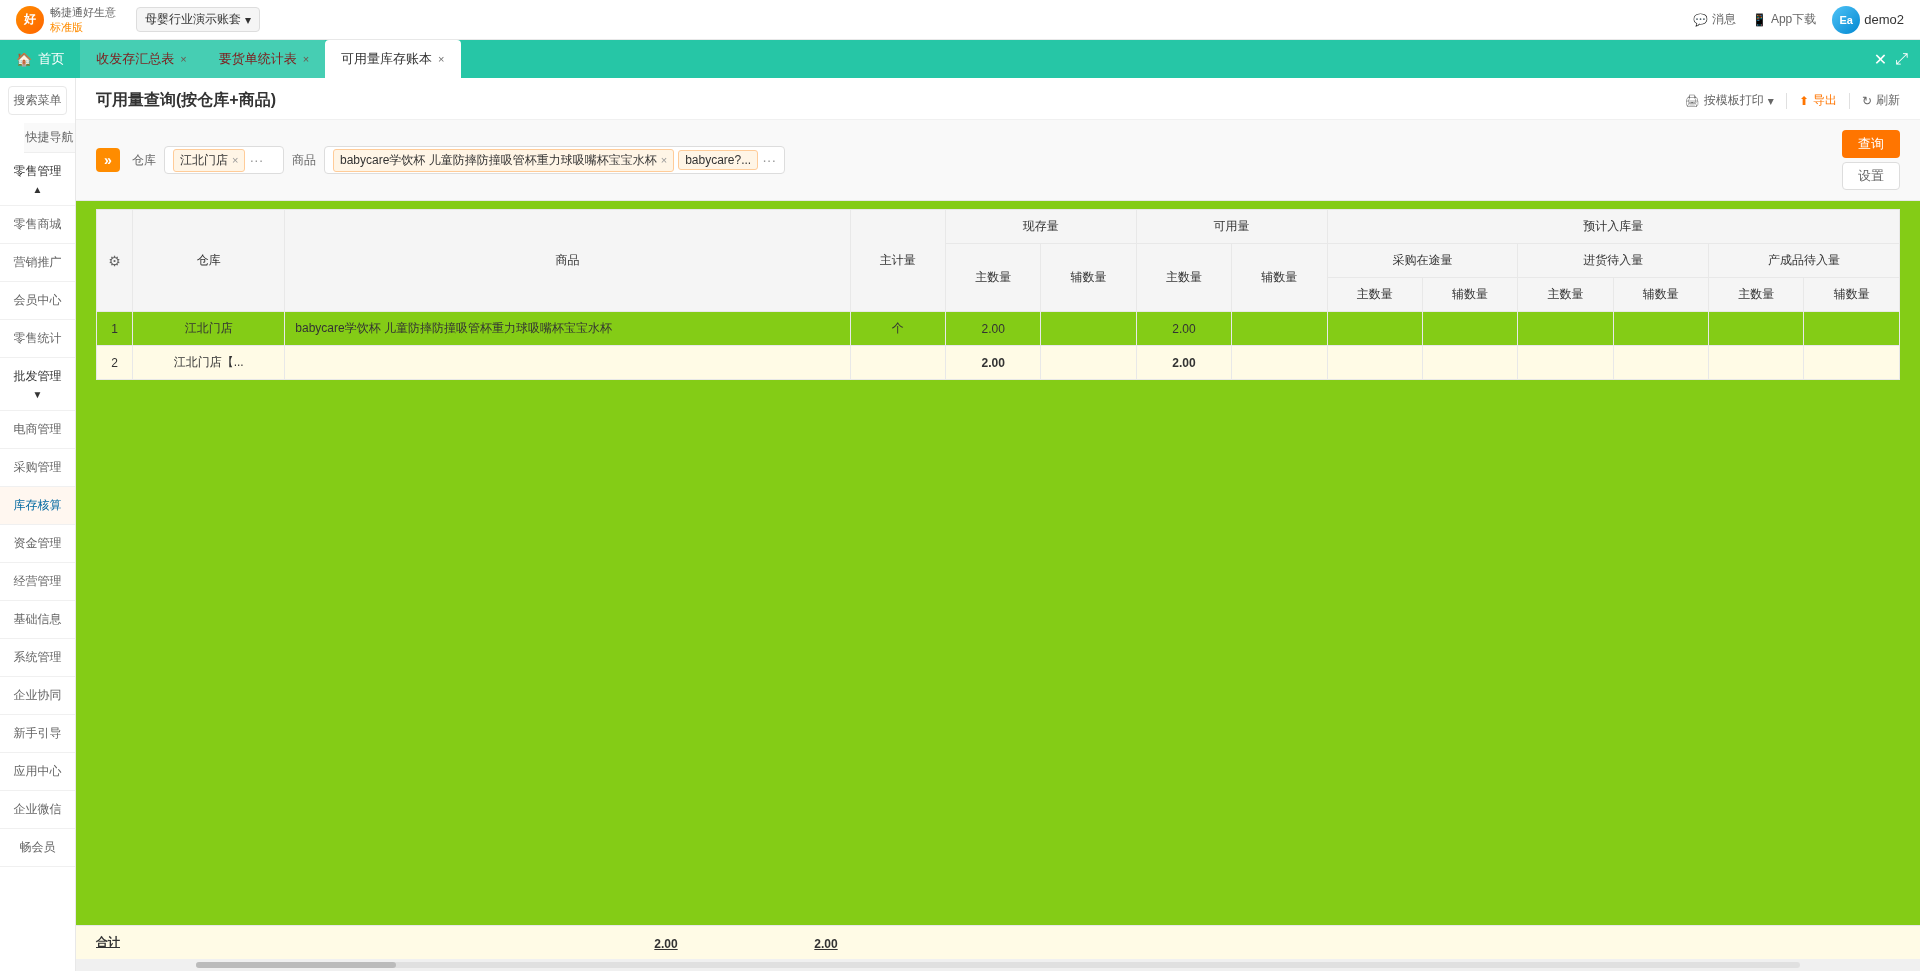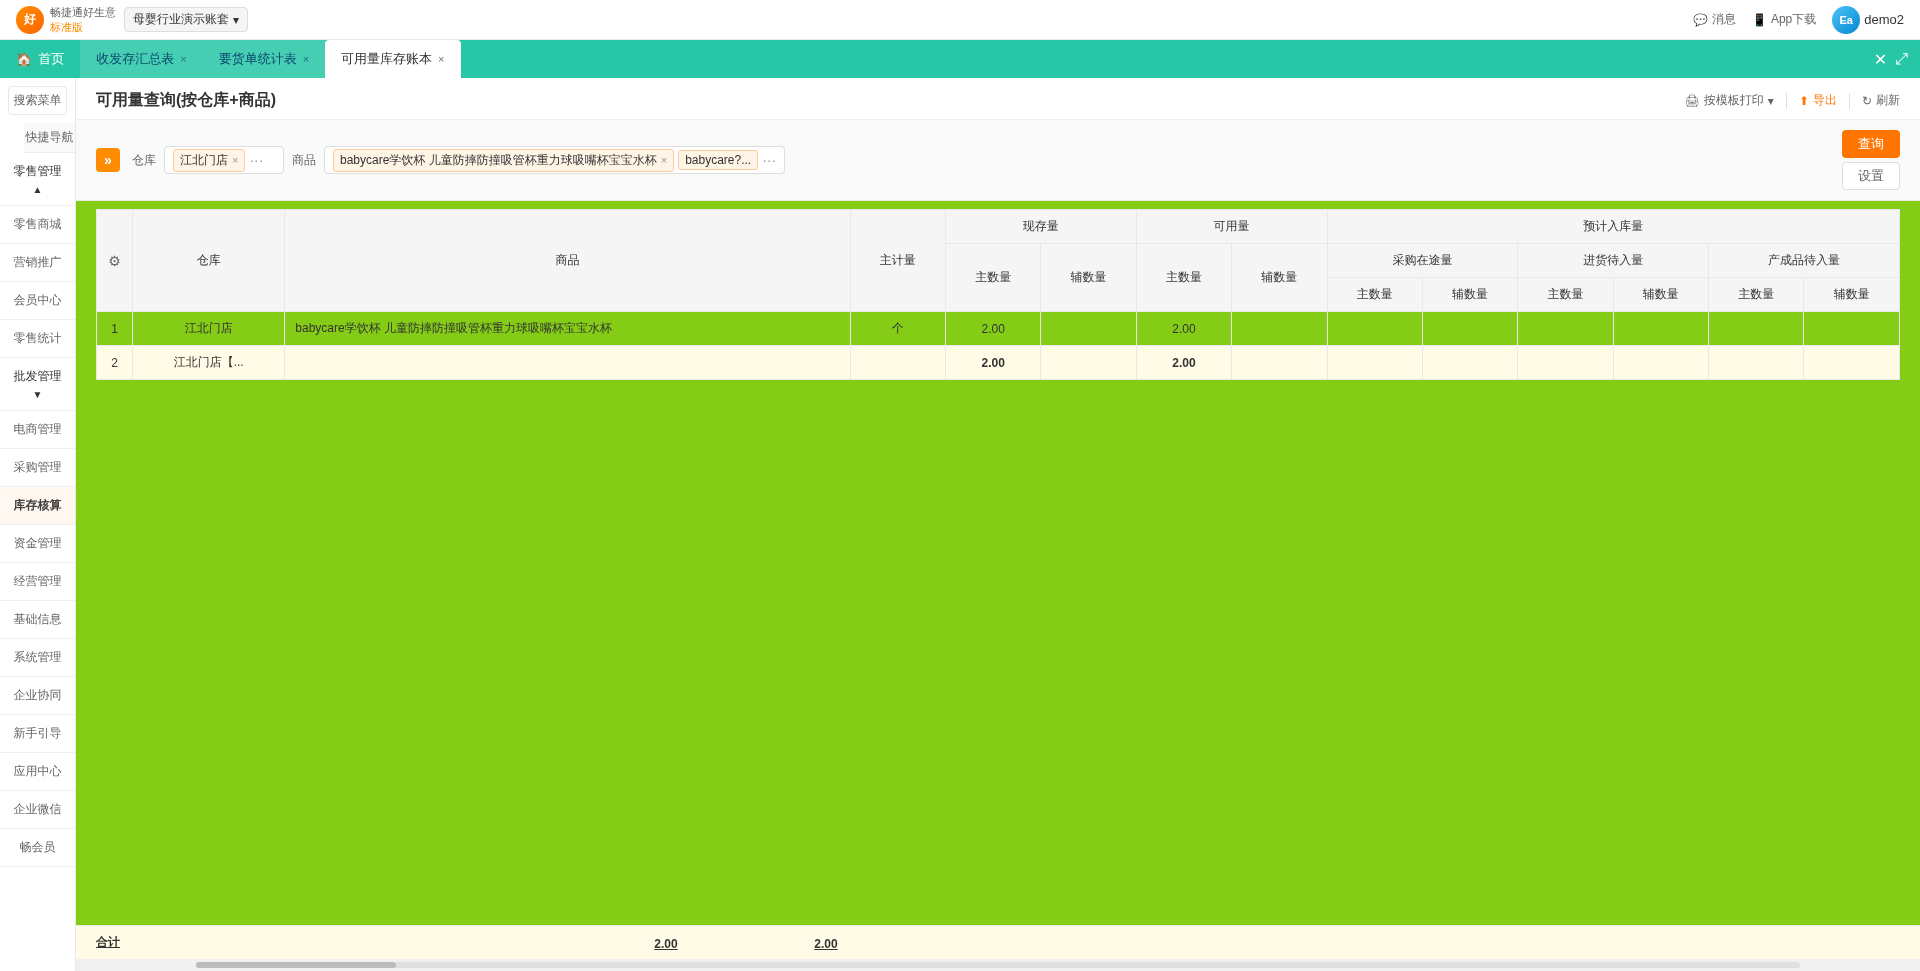--- a/index.html
+++ b/index.html
@@ -29,21 +29,21 @@
       width: 28px; height: 28px;
       background: linear-gradient(135deg, #ff8c00, #ff6600);
       border-radius: 50%;
       display: flex; align-items: center; justify-content: center;
       color: white; font-size: 12px; font-weight: bold;
     }
     .logo-text { font-size: 11px; color: #666; line-height: 1.3; }
     .tenant-selector {
       display: flex; align-items: center; gap: 4px;
       background: #f5f5f5; border: 1px solid #ddd; border-radius: 4px;
-      padding: 3px 8px; cursor: pointer; font-size: 12px; color: #333;
+      padding: 3px 8px; cursor: pointer; font-size: 12px; color: #333; margin-left: 12px;
     }
     .top-bar-right {
       display: flex; align-items: center; gap: 16px;
     }
     .top-bar-action {
       display: flex; align-items: center; gap: 4px;
       font-size: 12px; color: #666; cursor: pointer;
     }
     .user-avatar {
       width: 28px; height: 28px; border-radius: 50%;
@@ -74,21 +74,21 @@
     .tab.home {
       background: #26c6a6;
     }
     .tab.active {
       background: #fff;
       color: #333;
       border-radius: 4px 4px 0 0;
     }
     .tab.inactive {
       background: rgba(255,255,255,0.15);
-      color: #0c4a6e;
+      color: #7f1d1d;
     }
     .tab .close-x {
       font-size: 11px; opacity: 0.7; cursor: pointer;
     }
     .tab-bar-end {
       margin-left: auto;
       display: flex; align-items: center; gap: 8px;
       padding-right: 12px;
     }
     .tab-bar-end-btn {
@@ -127,22 +127,22 @@
     .sidebar-item {
       padding: 10px 4px;
       text-align: center;
       font-size: 12px;
       color: #666;
       cursor: pointer;
       border-bottom: 1px solid #f0f0f0;
     }
     .sidebar-item.active {
       background: #fff7f0;
-      color: #404040;
-      font-weight: bold;
+      color: #0369a1;
+      font-weight: normal;
     }
     .sidebar-item.section-header {
       display: flex; align-items: center; justify-content: center;
       gap: 4px; font-size: 12px; color: #333; font-weight: 500; flex-direction: column;
     }
     .sidebar-item .arrow { font-size: 10px; }
 
     
     .content-area {
       flex: 1;

